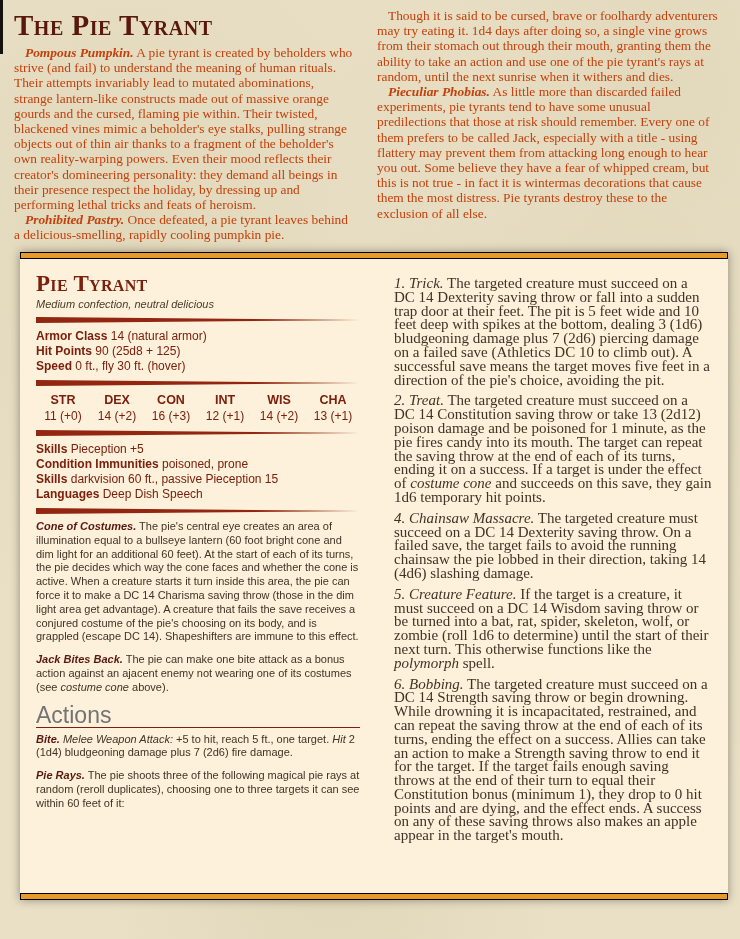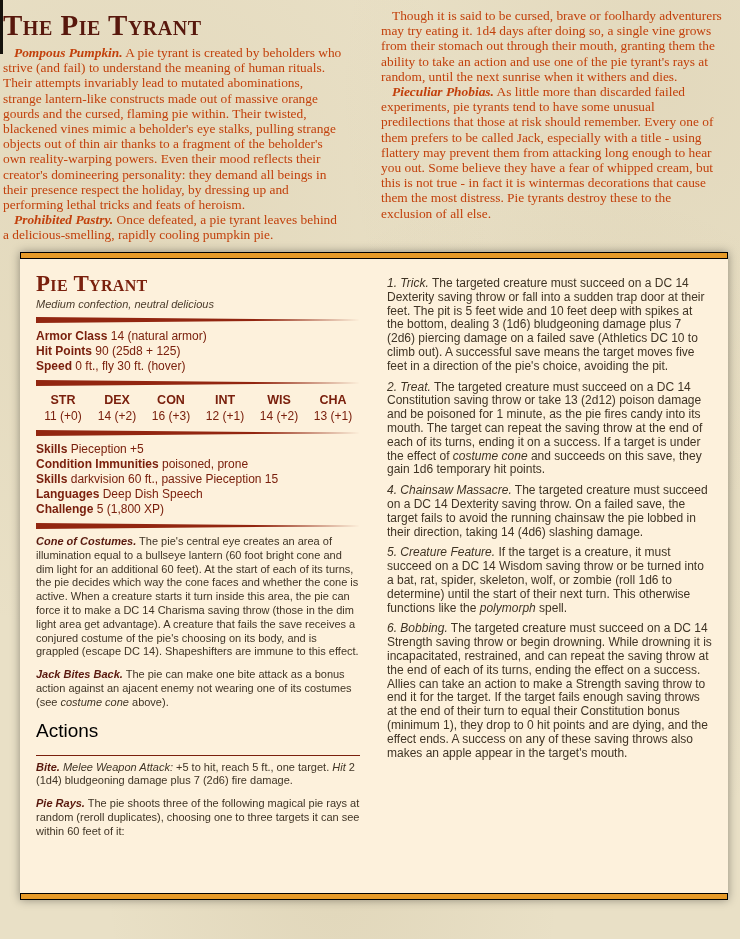--- a/index.html
+++ b/index.html
@@ -12,21 +12,21 @@
       radial-gradient(ellipse at 75% 55%, rgba(130,110,65,0.08), transparent 46%),
       radial-gradient(ellipse at 45% 88%, rgba(150,130,80,0.10), transparent 40%),
       radial-gradient(ellipse at 90% 10%, rgba(150,130,80,0.08), transparent 35%);
     overflow:hidden;
     -webkit-font-smoothing:antialiased;
   }
   .page{position:relative;width:740px;height:939px;overflow:hidden;}
   .corner-artifact{position:absolute;left:0;top:0;width:3px;height:54px;background:#15120c;}
 
   
-  .intro{display:flex;padding:8px 18px 0 3px;justify-content:space-between;}
+  .intro{display:flex;gap:22px;padding:8px 18px 0 14px;}
   .intro-col{width:341px;}
   .page-title{
     margin:2px 0 5px 0;
     font-variant:small-caps;
     font-weight:700;
     font-size:29px;
     line-height:30px;
     letter-spacing:0.5px;
     color:#58180D;
   }
@@ -84,29 +84,29 @@
   .ab-cell{flex:1;}
   .ab-name{font-weight:bold;font-size:12.5px;line-height:16px;}
   .ab-val{font-size:12px;line-height:16px;}
 
   .trait{margin:0 0 9px 0;font-size:11px;line-height:13.8px;}
   .trait .lead-bi{color:#58180D;}
   .lead-i{font-style:italic;}
 
   .actions-header{
     margin:10px 0 5px 0;
-    font-size:19px;
+    font-size:23px;
     line-height:21px;
     font-weight:400;
-    color:#000000;
+    color:#737373;
     border-bottom:1px solid #7A200D;
-    padding-bottom:14px;
-  }
-
-  .ray{margin:6px 0 7px 5px;font-size:12px;line-height:13.8px;}
+    padding-bottom:1px;
+  }
+
+  .ray{margin:6px 0 7px 12px;font-size:15px;line-height:13.8px;font-family:Liberation Serif, serif;}
   .ray:first-child{margin-top:6px;}
 </style>
 </head>
 <body>
 
 <div class="page">
   <div class="corner-artifact"></div>
 
   <div class="intro">
     <div class="intro-col">
@@ -171,21 +171,20 @@
         </div>
 
         <svg class="tdiv" viewBox="0 0 400 6" preserveAspectRatio="none">
             <polygon points="0,0 400,3 0,6" fill="#922610"></polygon>
           </svg>
 
         <div class="attr-line"><b>Skills</b> <span>Pieception +5</span></div>
         <div class="attr-line"><b>Condition Immunities</b> <span>poisoned, prone</span></div>
         <div class="attr-line"><b>Skills</b> <span>darkvision 60 ft., passive Pieception 15</span></div>
         <div class="attr-line"><b>Languages</b> <span>Deep Dish Speech</span></div>
-        <div class="attr-line"><b>Challenge</b> <span>5 (1,800 XP)</span></div>
 
         <svg class="tdiv" viewBox="0 0 400 6" preserveAspectRatio="none">
             <polygon points="0,0 400,3 0,6" fill="#922610"></polygon>
           </svg>
 
         <p class="trait"><span class="lead-bi">Cone of Costumes.</span>
           <span>The pie's central eye creates an area of illumination equal to a bullseye lantern (60 foot bright cone and dim light for an additional 60 feet). At the start of each of its turns, the pie decides which way the cone faces and whether the cone is active. When a creature starts it turn inside this area, the pie can force it to make a DC 14 Charisma saving throw (those in the dim light area get advantage). A creature that fails the save receives a conjured costume of the pie's choosing on its body, and is grappled (escape DC 14). Shapeshifters are immune to this effect.</span></p>
         <p class="trait"><span class="lead-bi">Jack Bites Back.</span>
           <span>The pie can make one bite attack as a bonus action against an ajacent enemy not wearing one of its costumes (see <em>costume cone</em> above).</span></p>
 

